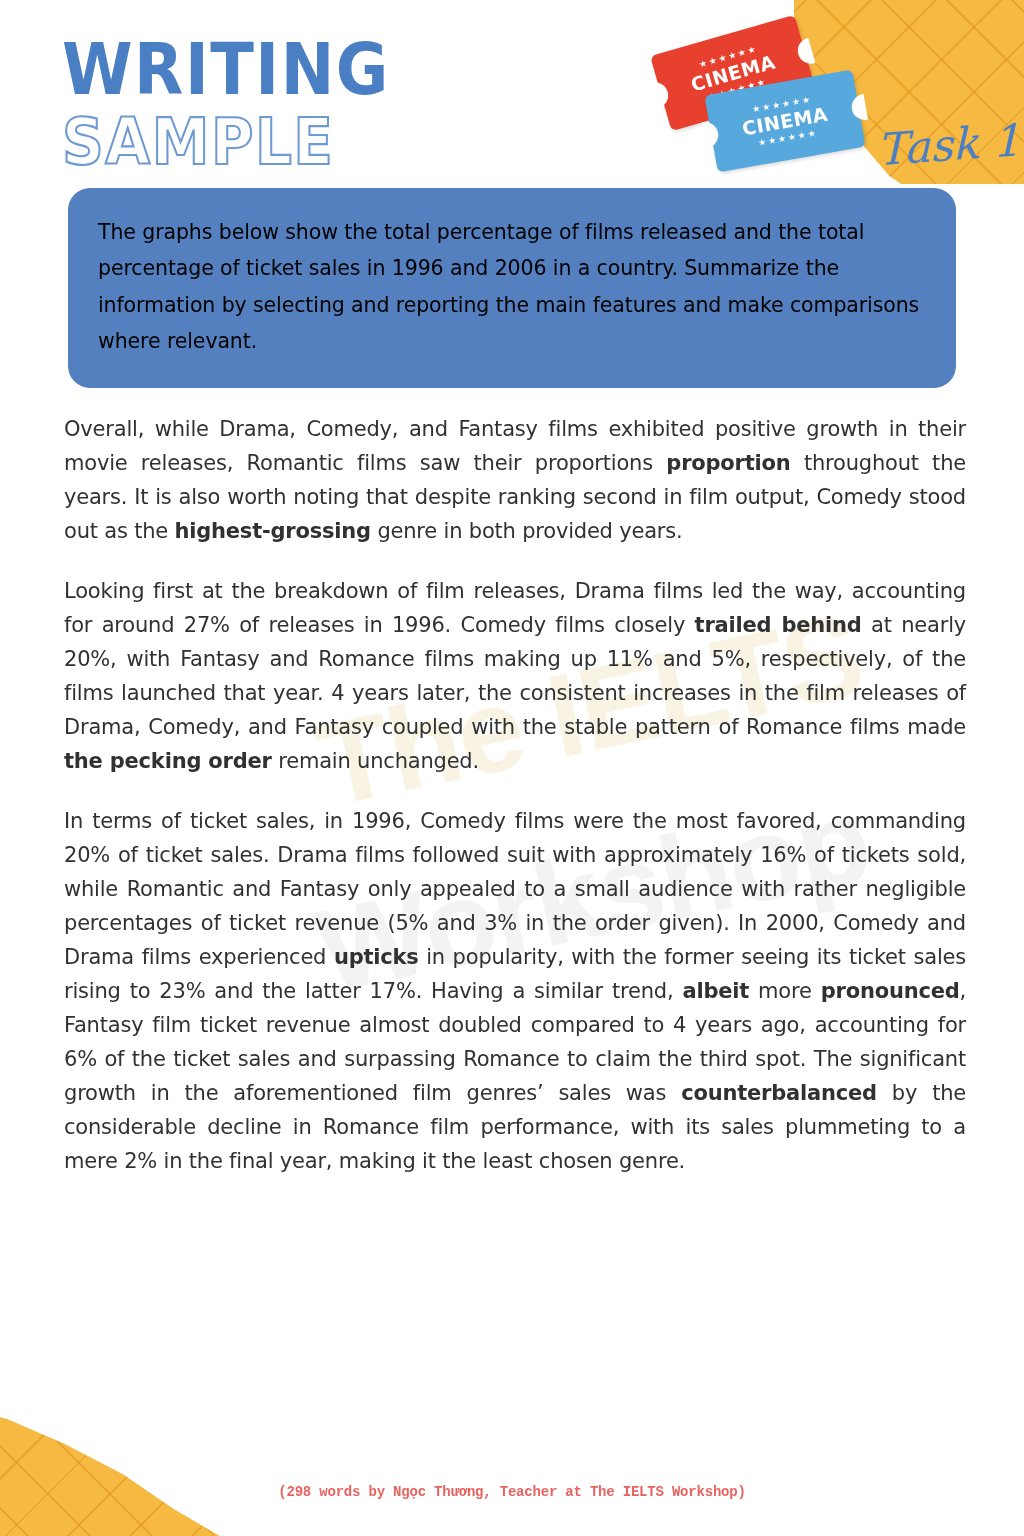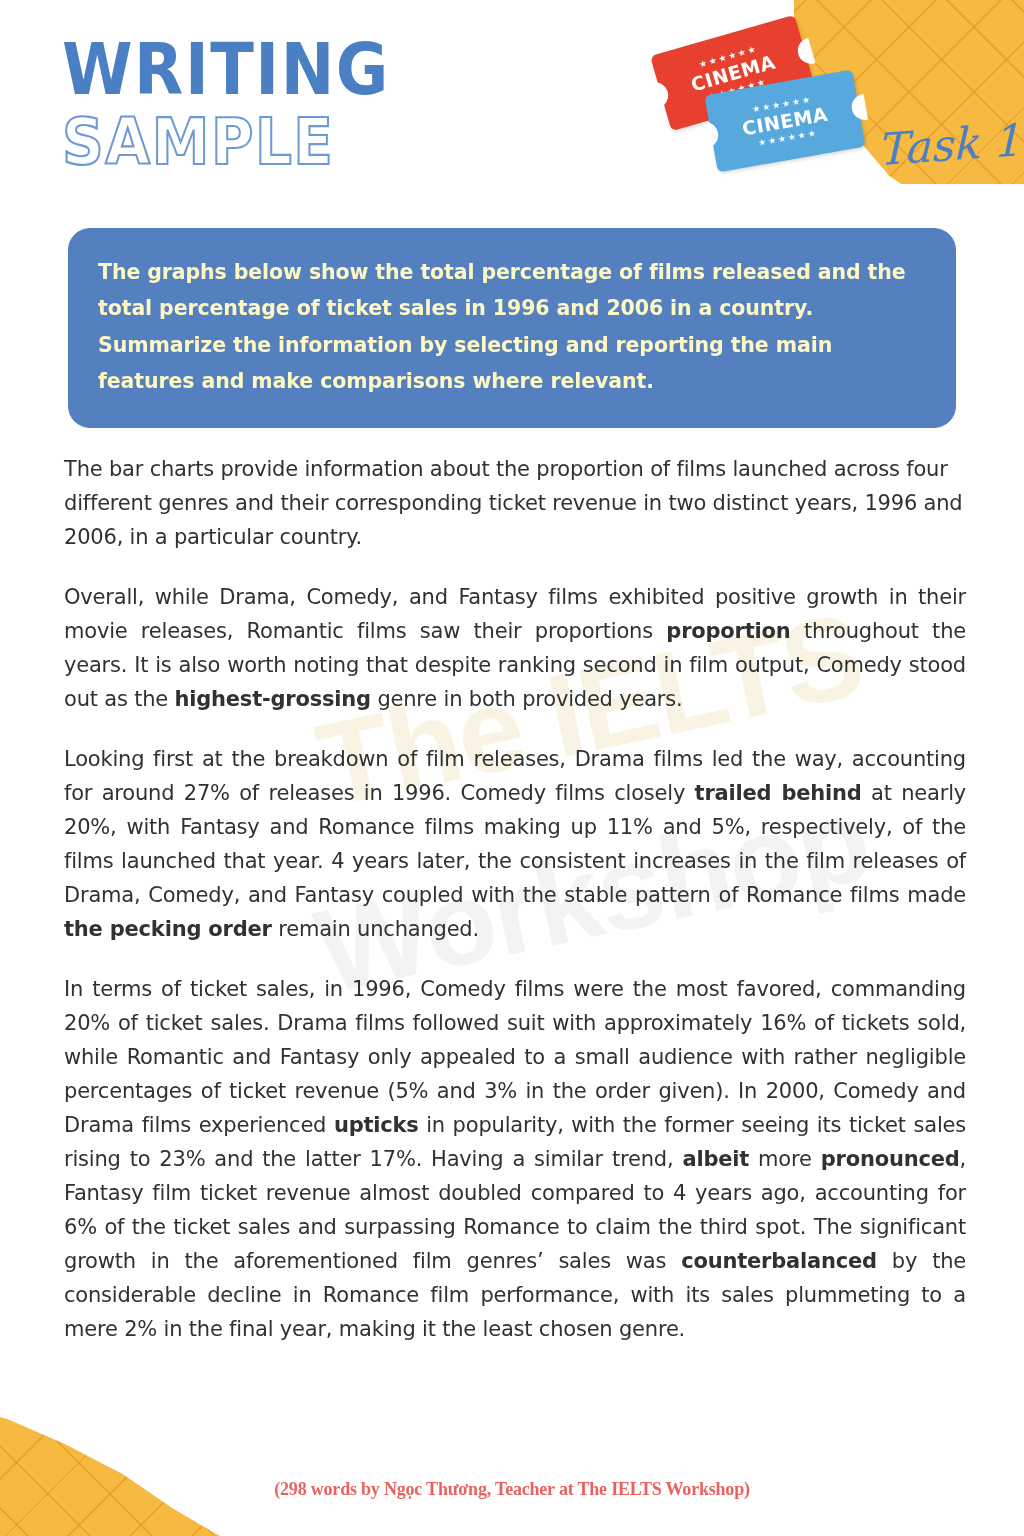--- a/index.html
+++ b/index.html
@@ -113,21 +113,21 @@
   #watermark .wm-2 {
     font-size: 118px;
     color: #e2e2e4;
     margin-top: 46px;
   }
 
   
   #header {
     position: relative;
     z-index: 2;
-    height: 228px;
+    height: 188px;
     padding: 34px 0 0 62px;
   }
 
   #title-writing {
     font-family: "DejaVu Sans", sans-serif;
     font-size: 64px;
     font-weight: 700;
     color: #4a7fc4;
     letter-spacing: 1.5px;
     line-height: 1;
@@ -234,22 +234,22 @@
   #prompt-box {
     position: relative;
     z-index: 2;
     margin: 0 68px 0 68px;
     background: #5580c0;
     border-radius: 22px;
     padding: 26px 30px 28px 30px;
   }
   #prompt-text {
     font-family: "DejaVu Sans", sans-serif;
-    color: #fef9c3;
-    font-weight: 700;
+    color: #000000;
+    font-weight: 400;
     font-size: 20.5px;
     line-height: 1.78;
     letter-spacing: -0.1px;
   }
 
   
   #essay {
     position: relative;
     z-index: 2;
     margin: 24px 58px 0 64px;
@@ -268,22 +268,22 @@
   
   #footer {
     position: absolute;
     left: 0;
     right: 0;
     bottom: 36px;
     z-index: 2;
     text-align: center;
   }
   #footer-credit {
-    font-family: Liberation Serif, serif;
-    font-size: 18px;
+    font-family: Liberation Mono, monospace;
+    font-size: 14px;
     font-weight: 700;
     color: #e8635f;
     letter-spacing: -0.2px;
   }
 </style>
 </head>
 <body>
 
 <div class="corner" id="corner-tr">
   <div class="grid-fill"></div>
@@ -323,21 +323,20 @@
       </div>
     </div>
   </div>
 </div>
 
 <div id="prompt-box">
   <div id="prompt-text">The graphs below show the total percentage of films released and the total percentage of ticket sales in 1996 and 2006 in a country. Summarize the information by selecting and reporting the main features and make comparisons where relevant.</div>
 </div>
 
 <div id="essay">
-    <div class="para">The bar charts provide information about the proportion of films launched across four different genres and their corresponding ticket revenue in two distinct years, 1996 and 2006, in a particular country.</div>
     <div class="para justify">Overall, while Drama, Comedy, and Fantasy films exhibited positive growth in their movie releases, Romantic films saw their proportions <b>proportion</b> throughout the years. It is also worth noting that despite ranking second in film output, Comedy stood out as the <b>highest-grossing</b> genre in both provided years.</div>
     <div class="para justify">Looking first at the breakdown of film releases, Drama films led the way, accounting for around 27% of releases in 1996. Comedy films closely <b>trailed behind</b> at nearly 20%, with Fantasy and Romance films making up 11% and 5%, respectively, of the films launched that year. 4 years later, the consistent increases in the film releases of Drama, Comedy, and Fantasy coupled with the stable pattern of Romance films made <b>the pecking order</b> remain unchanged.</div>
     <div class="para justify">In terms of ticket sales, in 1996, Comedy films were the most favored, commanding 20% of ticket sales. Drama films followed suit with approximately 16% of tickets sold, while Romantic and Fantasy only appealed to a small audience with rather negligible percentages of ticket revenue (5% and 3% in the order given). In 2000, Comedy and Drama films experienced <b>upticks</b> in popularity, with the former seeing its ticket sales rising to 23% and the latter 17%. Having a similar trend, <b>albeit</b> more <b>pronounced</b>, Fantasy film ticket revenue almost doubled compared to 4 years ago, accounting for 6% of the ticket sales and surpassing Romance to claim the third spot. The significant growth in the aforementioned film genres’ sales was <b>counterbalanced</b> by the considerable decline in Romance film performance, with its sales plummeting to a mere 2% in the final year, making it the least chosen genre.</div>
   </div>
 
 <div id="footer">
   <span id="footer-credit">(298 words by Ngọc Thương, Teacher at The IELTS Workshop)</span>
 </div>
 
 </body></html>

